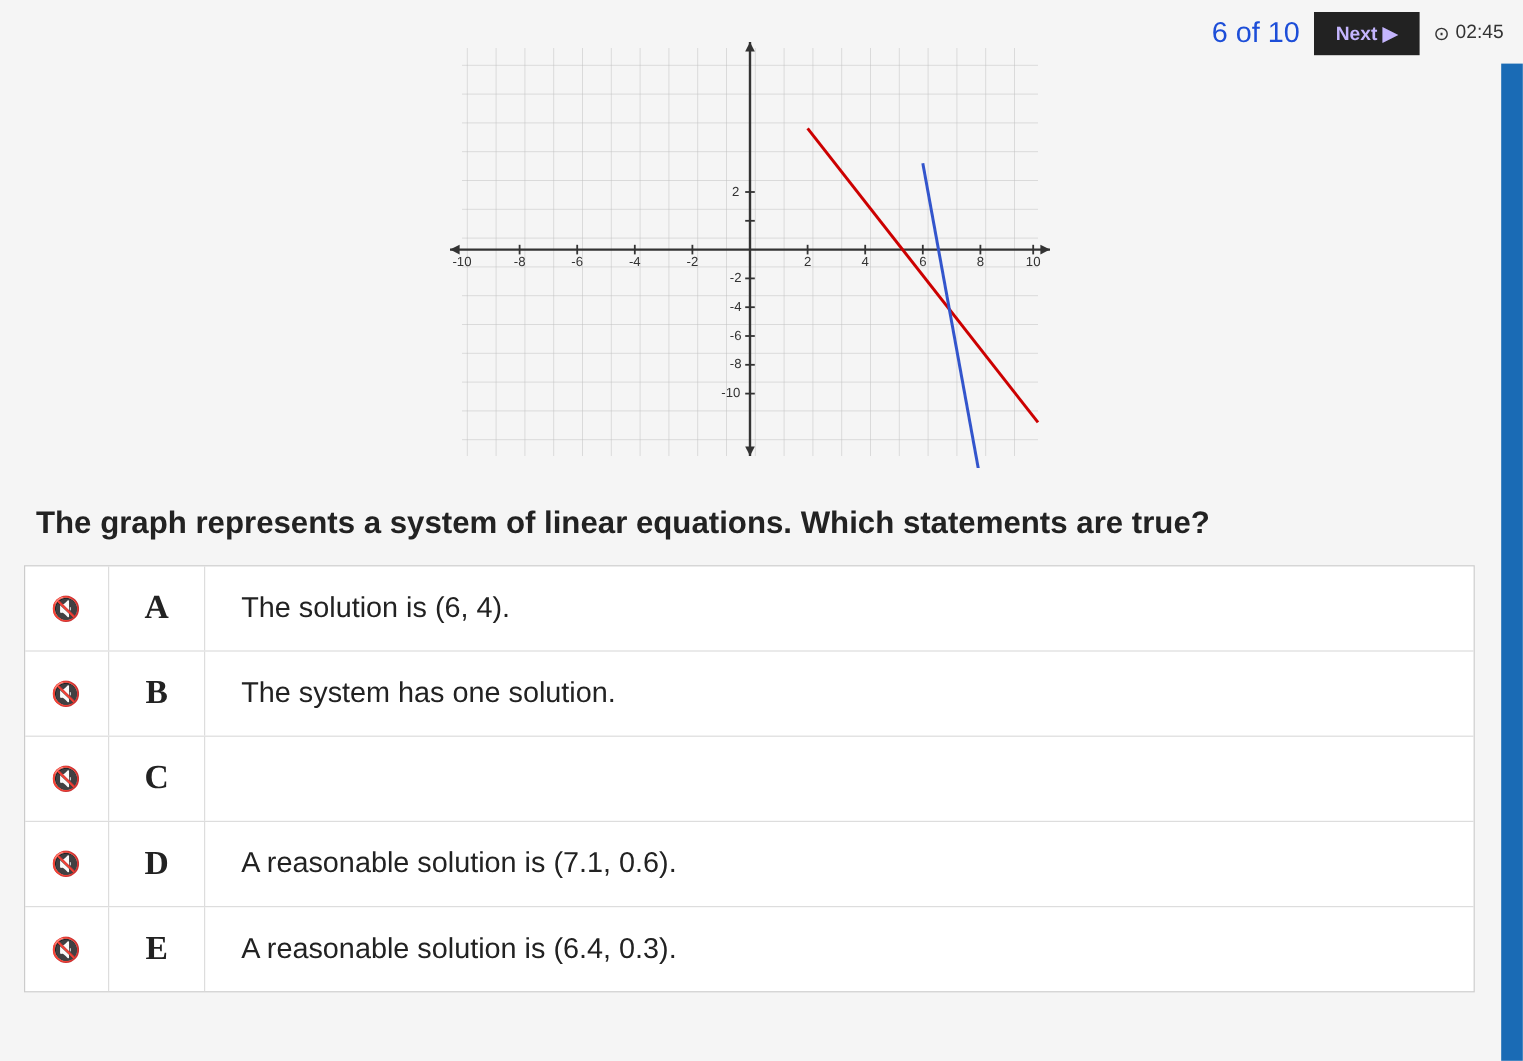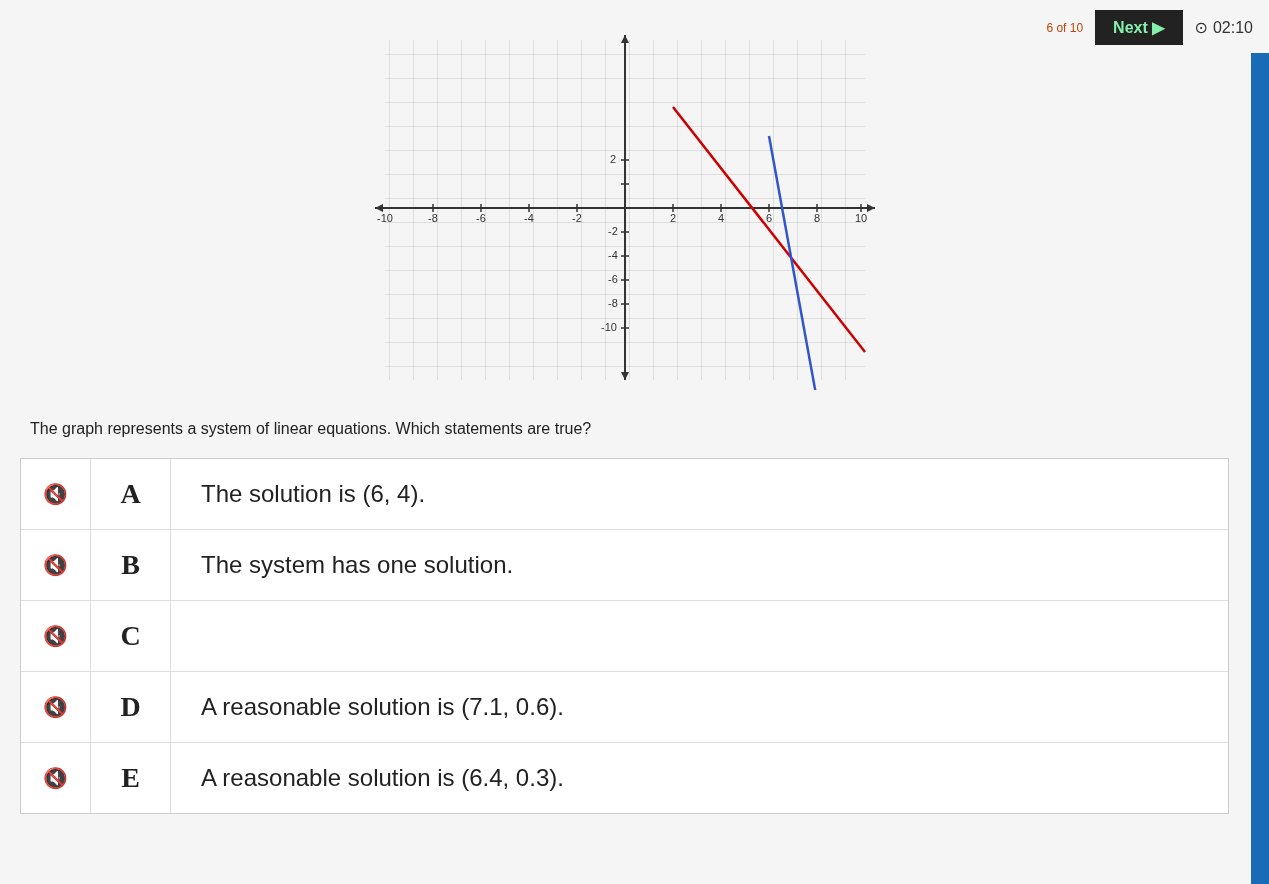--- a/index.html
+++ b/index.html
@@ -16,27 +16,27 @@
     .header {
       position: absolute;
       top: 0; right: 0;
       display: flex;
       align-items: center;
       gap: 12px;
       padding: 10px 16px;
       z-index: 10;
     }
     .progress-text {
-      font-size: 12px;
-      color: #c2410c;
+      font-size: 24px;
+      color: #1d4ed8;
       font-family: Arial, sans-serif;
     }
     .next-btn {
       background: #222;
-      color: #86efac;
+      color: #c4b5fd;
       border: none;
       padding: 8px 18px;
       font-size: 16px;
       cursor: pointer;
       display: flex;
       align-items: center;
       gap: 6px;
       font-family: Arial, sans-serif;
       font-weight: bold;
     }
@@ -68,25 +68,25 @@
     
     .graph-container {
       display: flex;
       justify-content: center;
       margin-bottom: 30px;
       margin-top: 10px;
     }
 
     
     .question-text {
-      font-size: 16px;
+      font-size: 26px;
       color: #222;
       margin-bottom: 20px;
       font-family: Arial, sans-serif;
-      font-weight: normal;
+      font-weight: bold;
       padding-left: 10px;
     }
 
     
     .options-container {
       border: 1px solid #ccc;
       background: #fff;
       margin: 0 0 0 0;
     }
     .option-row {
@@ -137,21 +137,21 @@
     }
   </style>
 </head>
 <body>
 
 <div class="header">
   <span class="progress-text">6 of 10</span>
   <button class="next-btn">Next ▶</button>
   <div class="timer">
     <span>⊙</span>
-    <span>02:10</span>
+    <span>02:45</span>
   </div>
 </div>
 
 <div class="right-sidebar"></div>
 
 <div class="main-content">
 
   <div class="graph-container">
     <svg class="graph-svg" width="520" height="360" viewBox="0 0 520 360">
 

